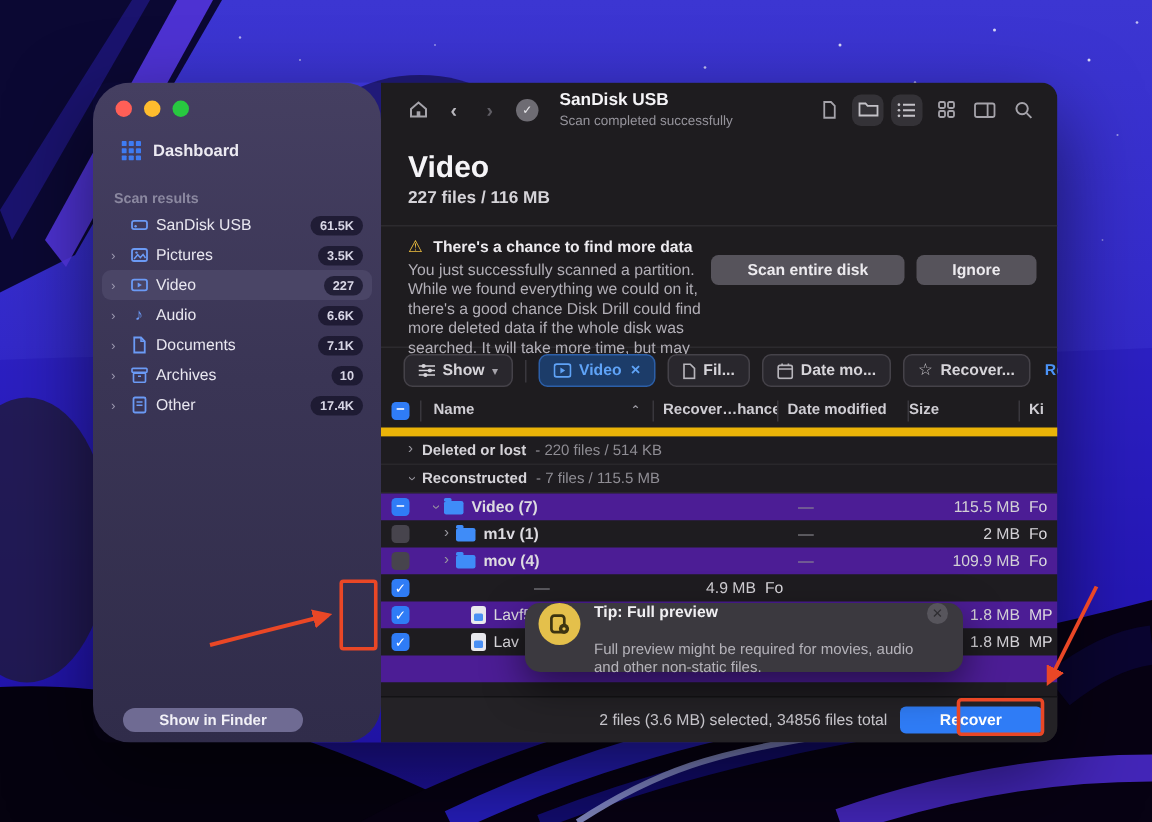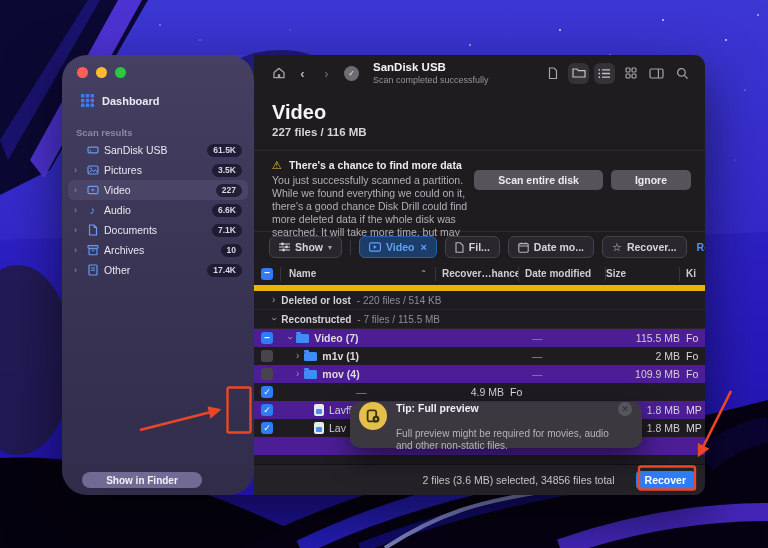--- a/index.html
+++ b/index.html
@@ -107,22 +107,22 @@
   .file-ic::after{content:"";position:absolute;left:2px;bottom:2px;width:6px;height:5px;background:#4a90f4;border-radius:1px;}
   .rname{white-space:nowrap;overflow:hidden;}
   .fbold{font-weight:700;}
   .star{color:#97959c;font-size:9px;line-height:1;}
   .dash{color:#8e8c93;}
   .sizetxt{color:#d2d0d5;}
 
   .statusbar{margin-top:auto;height:30px;background:#242226;border-top:1px solid #131215;
              display:flex;align-items:center;padding:0 10px 0 14px;flex:none;}
   .status-text{margin-left:auto;font-size:10.5px;color:#c9c7cd;}
-  .recover-btn{margin-left:21px;background:#2f7cf6;color:#fff;font-size:10.5px;font-weight:700;
-               padding:3px 9px;border-radius:4px;cursor:pointer;}
+  .recover-btn{margin-left:8px;background:#2f7cf6;color:#fff;font-size:10.5px;font-weight:700;
+               padding:3px 27px;border-radius:4px;cursor:pointer;}
 
   .tooltip{position:absolute;left:96px;top:347px;width:292px;height:46px;background:#3b393f;
            border-radius:10px;box-shadow:0 10px 26px rgba(0,0,0,.5);display:flex;align-items:flex-start;
            gap:9px;padding:0 10px 0 9px;box-sizing:border-box;z-index:5;}
   .tip-ic{width:28px;height:28px;border-radius:50%;background:#e4c04b;flex:none;
           display:flex;align-items:center;justify-content:center;}
   .tip-text{flex:1;min-width:0;}
   .tip-title{font-size:10.5px;font-weight:700;color:#f0eff2;}
   .tip-body{font-size:10px;line-height:11.5px;color:#b5b3ba;margin-top:14px;}
   .tip-close{width:14px;height:14px;border-radius:50%;background:#57555c;color:#2e2d31;font-size:9px;

